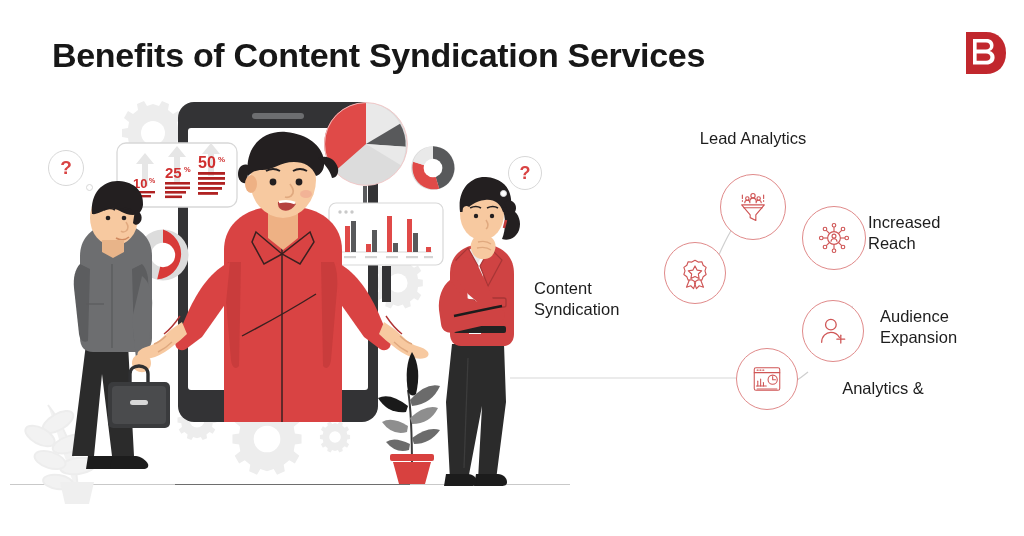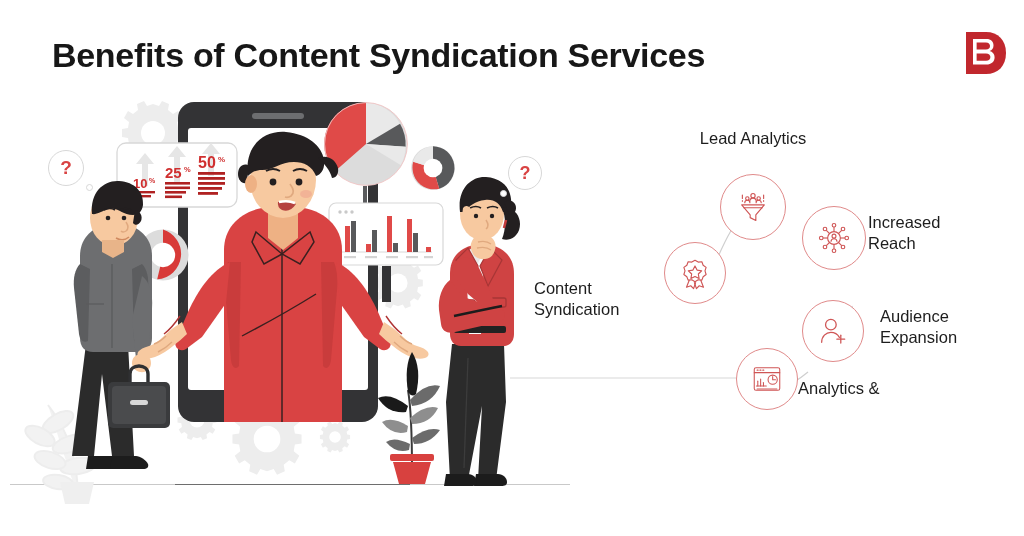--- a/index.html
+++ b/index.html
@@ -495,19 +495,19 @@
           <path d="M11 34 v-7"></path>
             <path d="M15 34 v-10"></path>
             <path d="M19 34 v-5"></path>
           <path d="M9 34 h14"></path>
           <circle cx="32" cy="25" r="6.5"></circle>
           <path d="M32 20.5 v4.5 h4"></path>
           <path d="M10 38 h28"></path>
         </g>
       </svg>
     </div>
-    <div class="node-label leftal" style="left:278px; top:268px; width:170px;">
+    <div class="node-label leftal" style="left:278px; top:268px; width:170px;text-align:center;">
       <div>Analytics &amp;</div>
     </div>
 
   </div>
 
 </div>
 
 </body></html>

